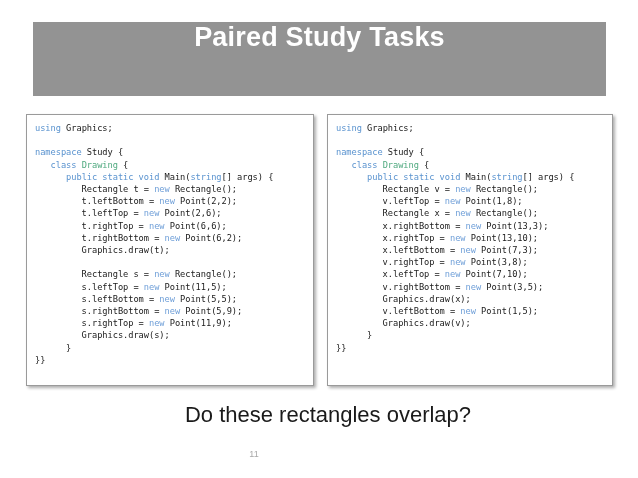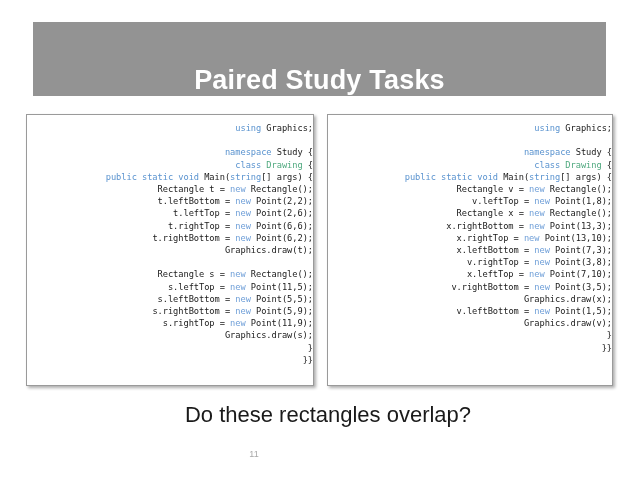--- a/index.html
+++ b/index.html
@@ -18,21 +18,21 @@
 
   
   #title-banner {
     position: absolute;
     left: 33px;
     top: 22px;
     width: 573px;
     height: 74px;
     background: #939393;
     display: flex;
-    align-items: flex-end;
+    align-items: flex-start;
     justify-content: center;
   }
   #title-text {
     color: #ffffff;
     font-size: 27px;
     font-weight: bold;
     letter-spacing: 0.2px;
     font-family: "Liberation Sans", sans-serif;
     white-space: nowrap;
   }
@@ -40,21 +40,20 @@
   
   .code-panel {
     position: absolute;
     top: 114px;
     height: 272px;
     background: #ffffff;
     border: 1px solid #9a9a9a;
     box-shadow: 2px 2px 3px rgba(0,0,0,0.32);
     box-sizing: border-box;
     overflow: hidden;
-    text-align: right;
   }
   #code-panel-left  { left: 26px;  width: 288px; }
   #code-panel-right { left: 327px; width: 286px; }
 
   .code-body {
     padding: 7px 0 0 8px;
     font-family: "DejaVu Sans Mono", monospace;
     font-size: 8.7px;
     line-height: 12.2px;
     color: #1a1a1a;

